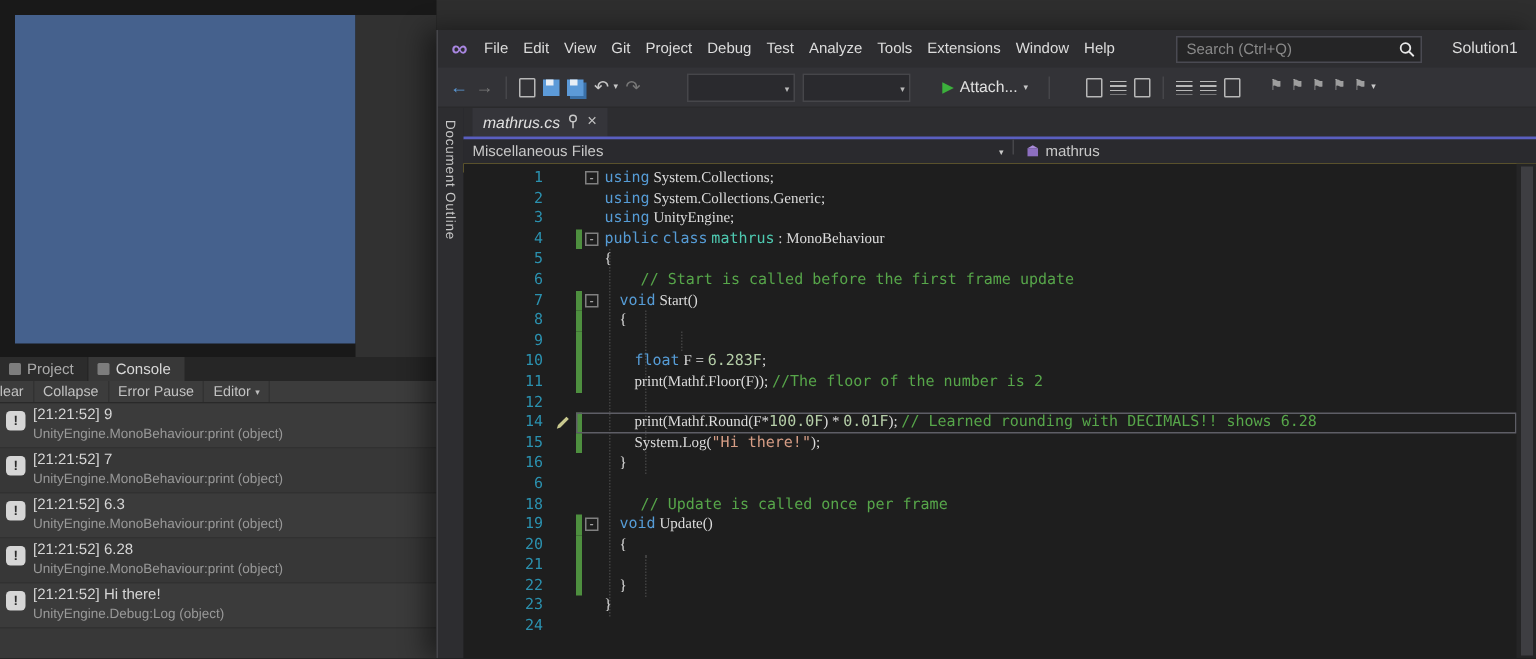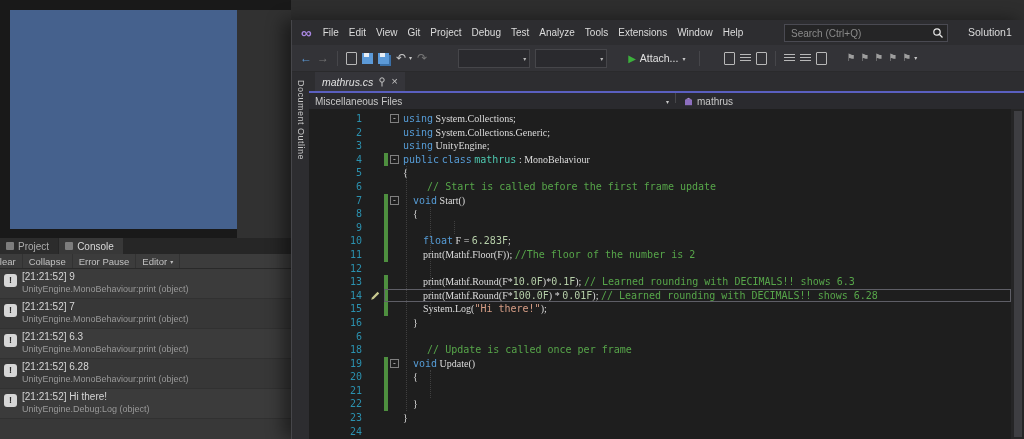--- a/index.html
+++ b/index.html
@@ -375,29 +375,20 @@
             <div class="rowbody">
               <div class="chg on"></div>
               <div class="fold"></div>
               <div class="code"><span class="tk-pl">        print(Mathf.Floor(F)); </span><span class="tk-cm">//The floor of the number is 2</span></div>
             </div>
           </div>
           <div class="code-row">
             <div class="ln">12</div>
             <div class="pcol"></div>
           </div>
-          <div class="code-row">
-            <div class="ln">13</div>
-            <div class="pcol"></div>
-            <div class="rowbody">
-              <div class="chg on"></div>
-              <div class="fold"></div>
-              <div class="code"><span class="tk-pl">        print(Mathf.Round(F*</span><span class="tk-nu">10.0F</span><span class="tk-pl">)*</span><span class="tk-nu">0.1F</span><span class="tk-pl">); </span><span class="tk-cm">// Learned rounding with DECIMALS!! shows 6.3</span></div>
-            </div>
-          </div>
           <div class="code-row current">
             <div class="ln">14</div>
             <div class="pcol">
               <svg class="pencil" width="11" height="11" viewBox="0 0 11 11">
                 <path d="M1.2 9.8 L2 7.4 L7.6 1.8 L9.2 3.4 L3.6 9 Z" fill="#C9C98F"></path>
               </svg>
             </div>
             <div class="rowbody">
               <div class="chg on"></div>
               <div class="fold"></div>

